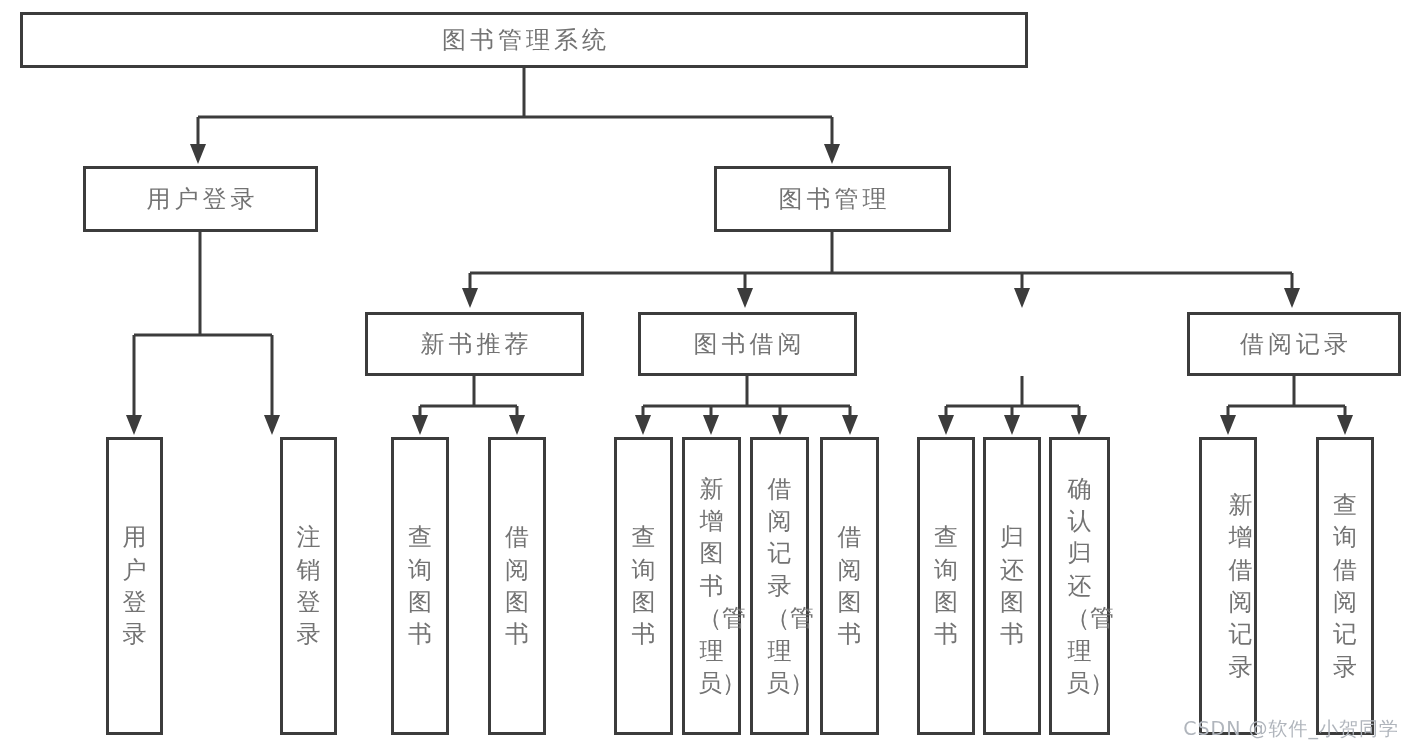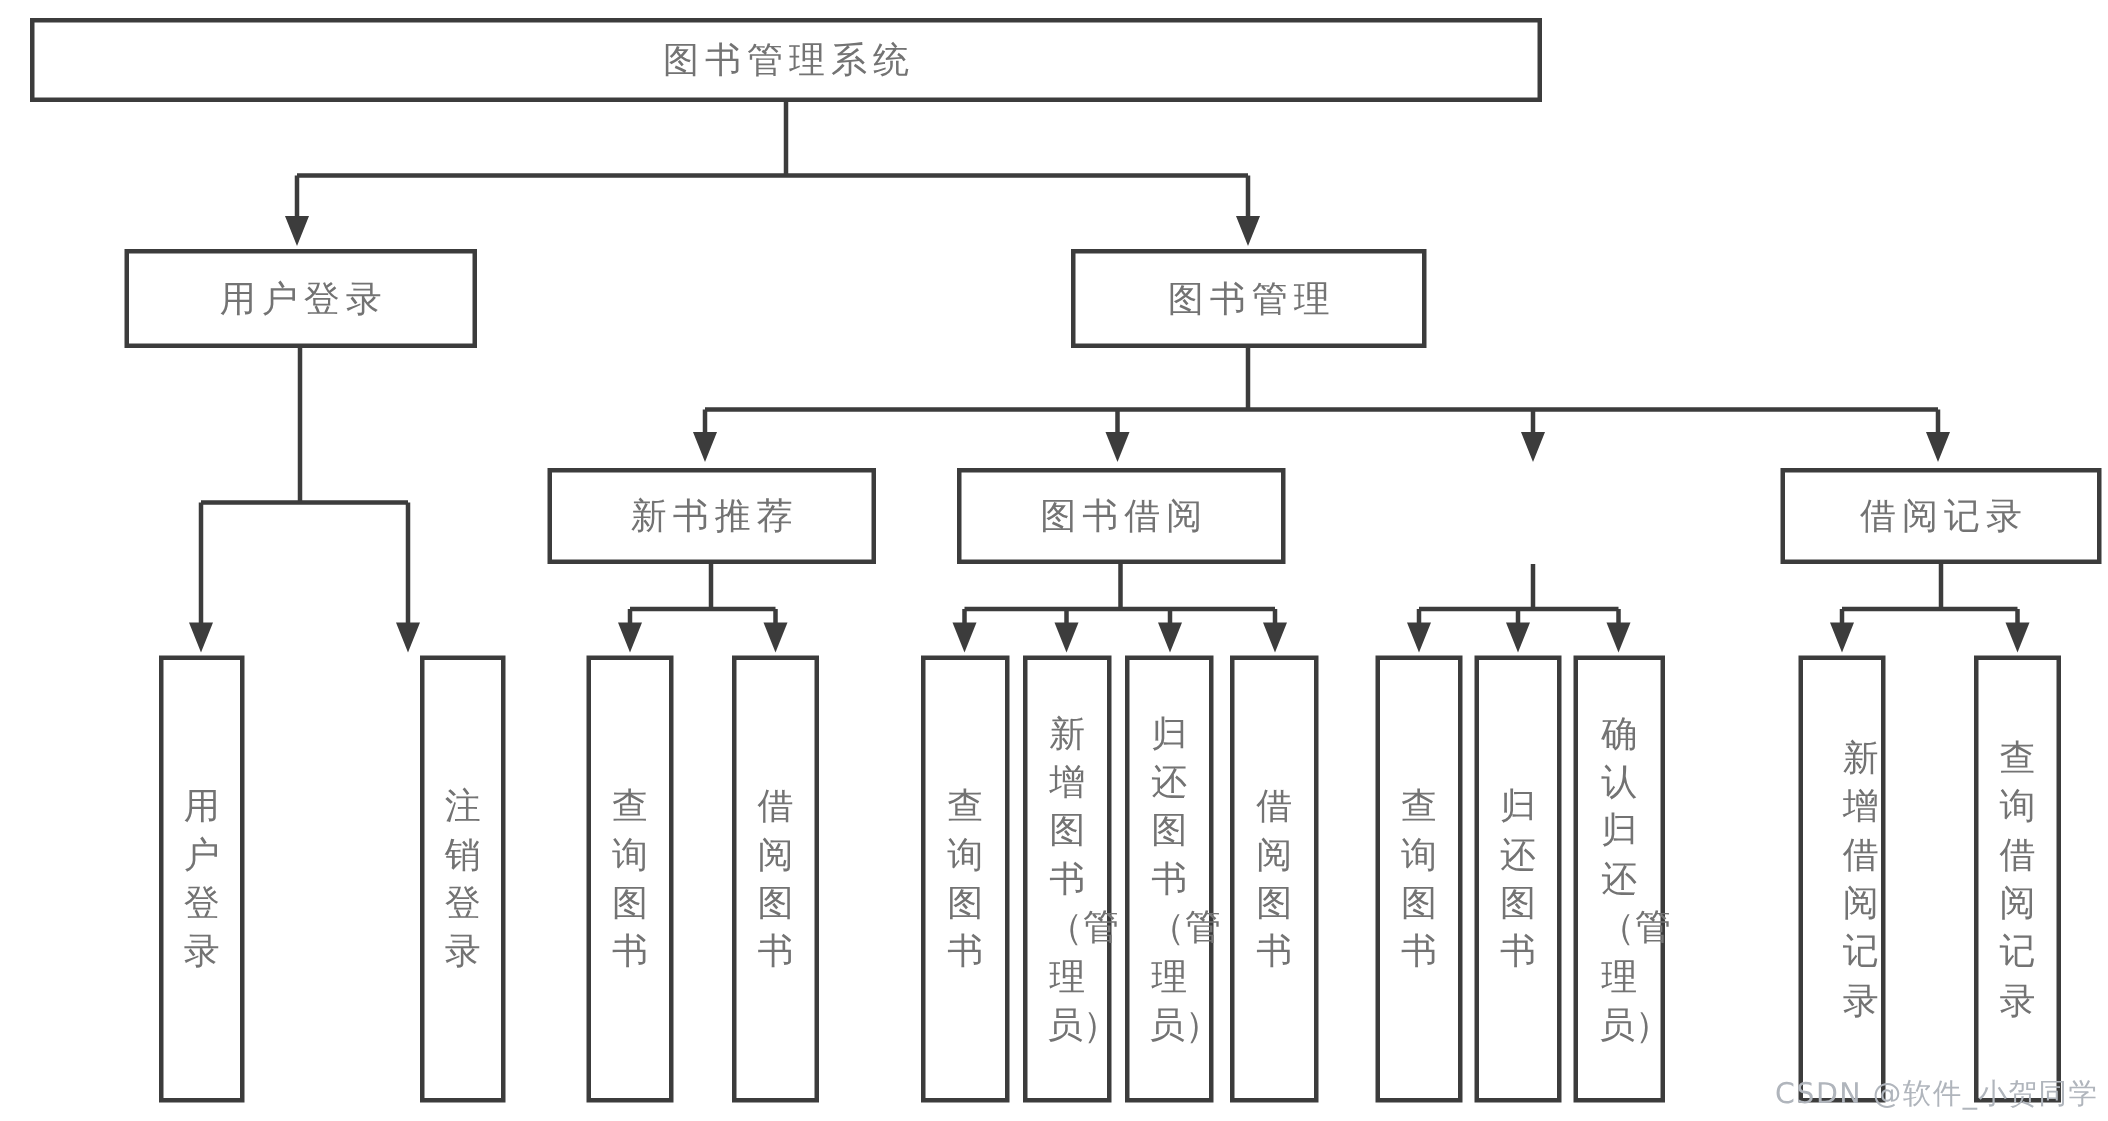--- a/index.html
+++ b/index.html
@@ -130,21 +130,21 @@
     <div class="vtext">借阅图书</div>
   </div>
 
   <div class="node v" style="left:614px; top:437px; width:59px; height:298px;">
     <div class="vtext">查询图书</div>
   </div>
   <div class="node v" style="left:682px; top:437px; width:59px; height:298px;">
     <div class="vtext">新增图书（管理员）</div>
   </div>
   <div class="node v" style="left:750px; top:437px; width:59px; height:298px;">
-    <div class="vtext">归还图书（管理员）</div>
+    <div class="vtext">借阅记录（管理员）</div>
   </div>
   <div class="node v" style="left:820px; top:437px; width:59px; height:298px;">
     <div class="vtext">借阅图书</div>
   </div>
 
   <div class="node v" style="left:917px; top:437px; width:58px; height:298px;">
     <div class="vtext">查询图书</div>
   </div>
   <div class="node v" style="left:983px; top:437px; width:58px; height:298px;">
     <div class="vtext">归还图书</div>

